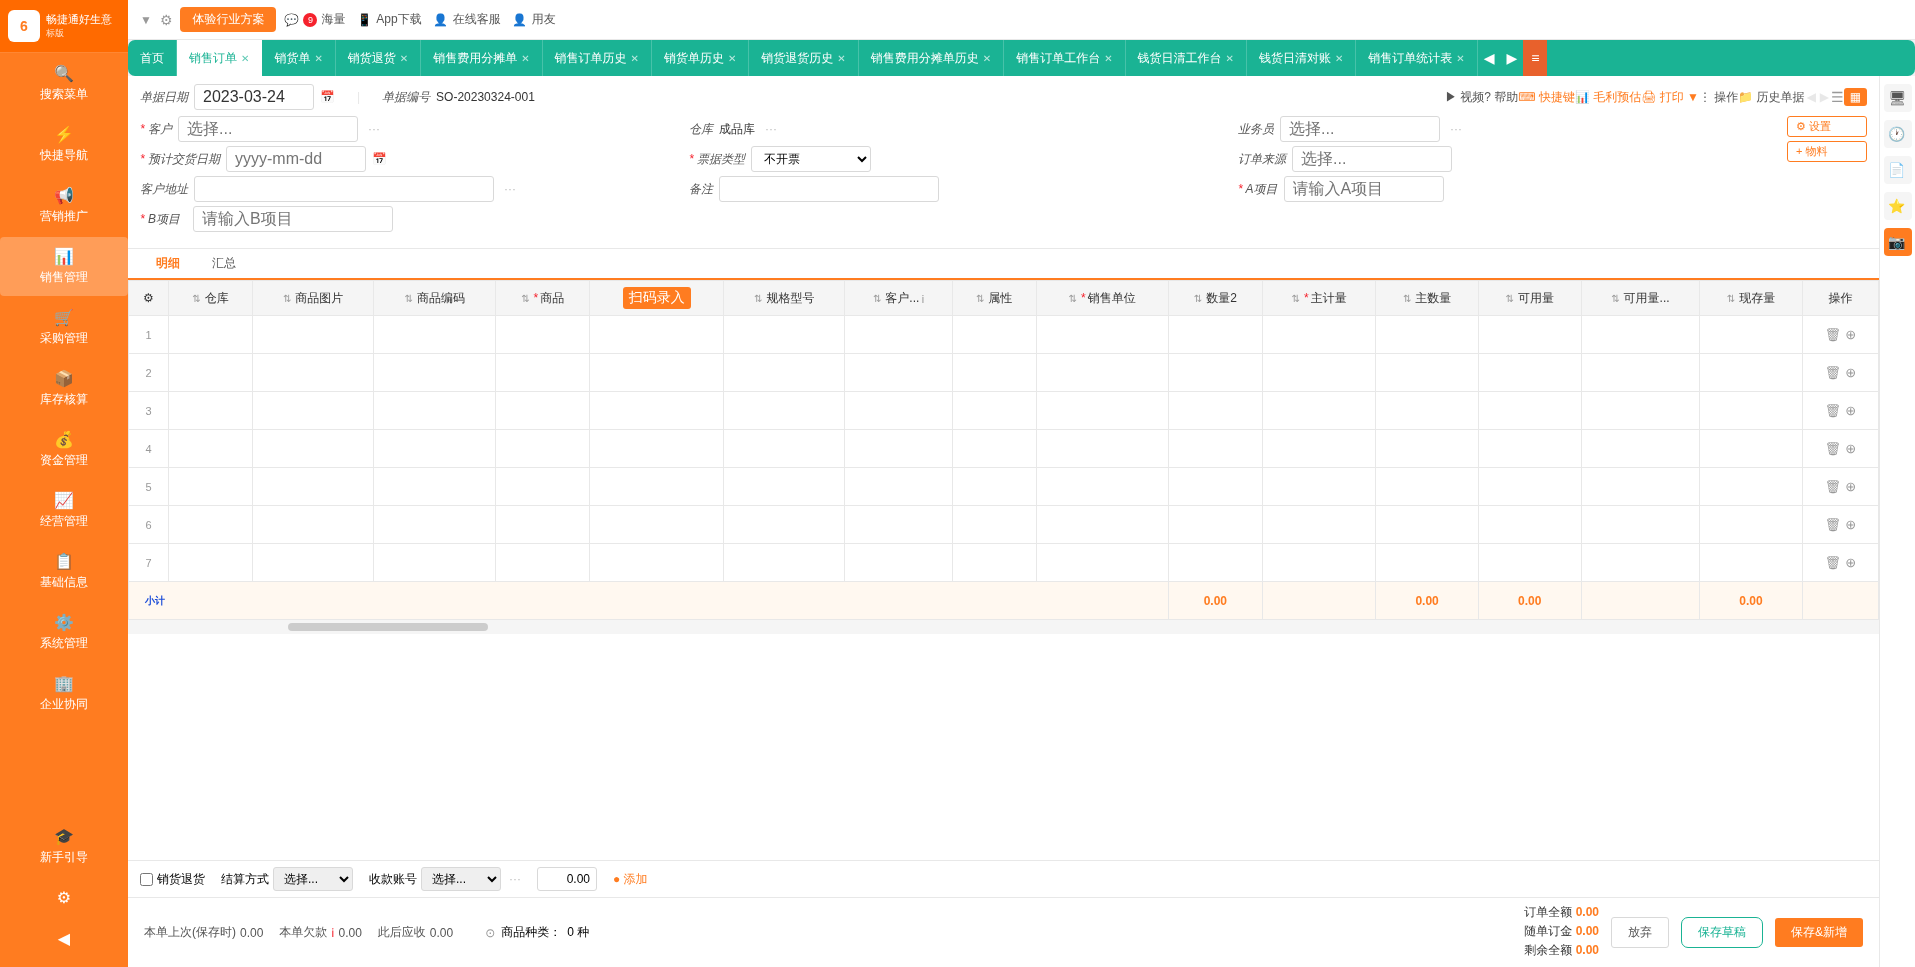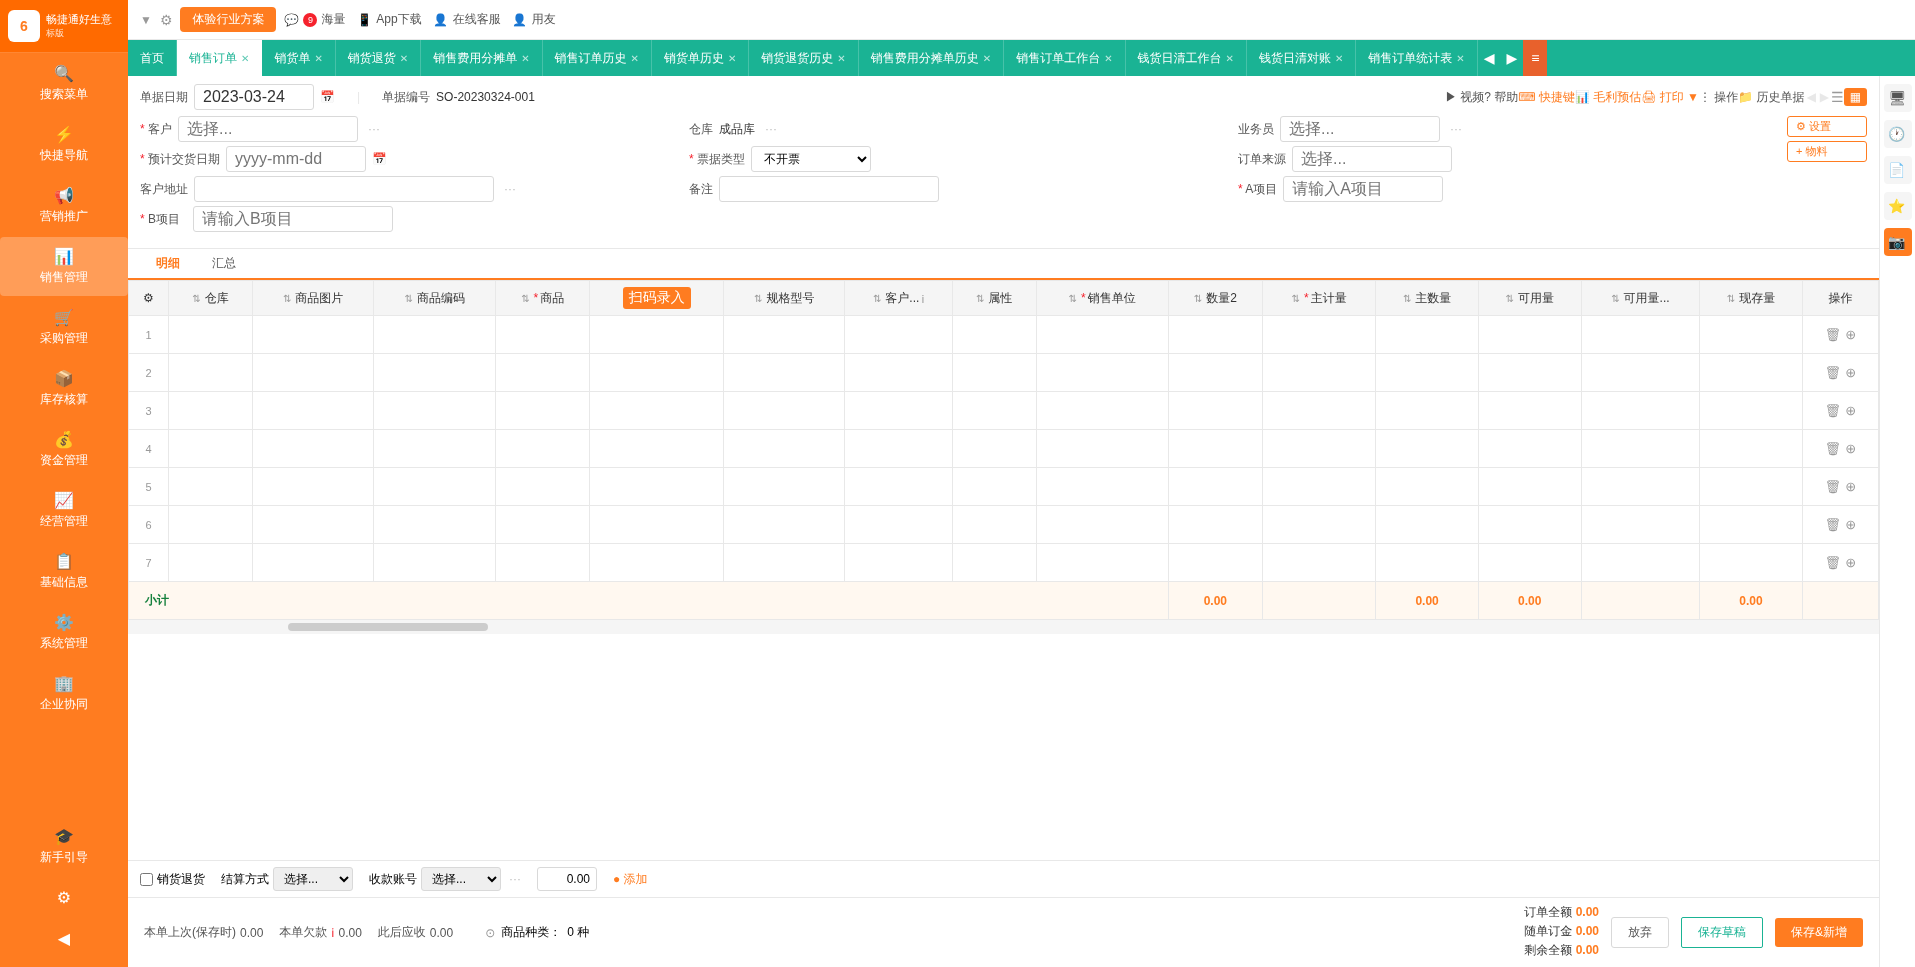--- a/index.html
+++ b/index.html
@@ -114,20 +114,21 @@
       display: flex; align-items: center; justify-content: center;
     }
 
     
     #tabbar {
       background: #1ab394;
       display: flex;
       align-items: center;
       height: 36px;
       overflow: hidden;
+      border-radius: 7px;
     }
     .tab-item {
       padding: 0 12px;
       height: 36px;
       display: flex;
       align-items: center;
       gap: 4px;
       color: #fff;
       cursor: pointer;
       white-space: nowrap;
@@ -174,21 +175,21 @@
       display: flex;
       align-items: center;
       margin-bottom: 6px;
     }
     .form-field-group {
       display: flex;
       align-items: center;
       gap: 6px;
       flex: 1;
     }
-    .form-label { color: #555; min-width: fit-content; }
+    .form-label { color: #555; min-width: fit-content; font-style: italic; }
     .form-input {
       border: 1px solid #d9d9d9;
       border-radius: 3px;
       padding: 3px 8px;
       font-size: 16px;
       min-width: 120px;
       height: 26px;
       outline: none;
       color: #333;
     }
@@ -309,21 +310,21 @@
       font-size: 14px;
       cursor: pointer;
     }
 
     
     .subtotal-row td {
       background: #fff8f0;
       font-weight: bold;
       color: #ff7c20;
     }
-    .subtotal-label { color: #15803d; font-size: 12px; }
+    .subtotal-label { color: #1d4ed8; font-size: 10px; }
 
     
     #bottom-bar {
       background: #fff;
       border-top: 1px solid #e8e8e8;
       padding: 6px 12px;
       display: flex;
       align-items: center;
       gap: 16px;
     }
@@ -364,21 +365,21 @@
       color: #555;
       border-radius: 3px;
       padding: 6px 16px;
       cursor: pointer;
       font-size: 12px;
     }
     .btn-save-draft {
       border: 1px solid #1ab394;
       background: #fff;
       color: #1ab394;
-      border-radius: 2px;
+      border-radius: 7px;
       padding: 6px 16px;
       cursor: pointer;
       font-size: 12px;
     }
     .btn-save-new {
       background: #ff7c20;
       color: #fff;
       border: none;
       border-radius: 3px;
       padding: 6px 16px;

